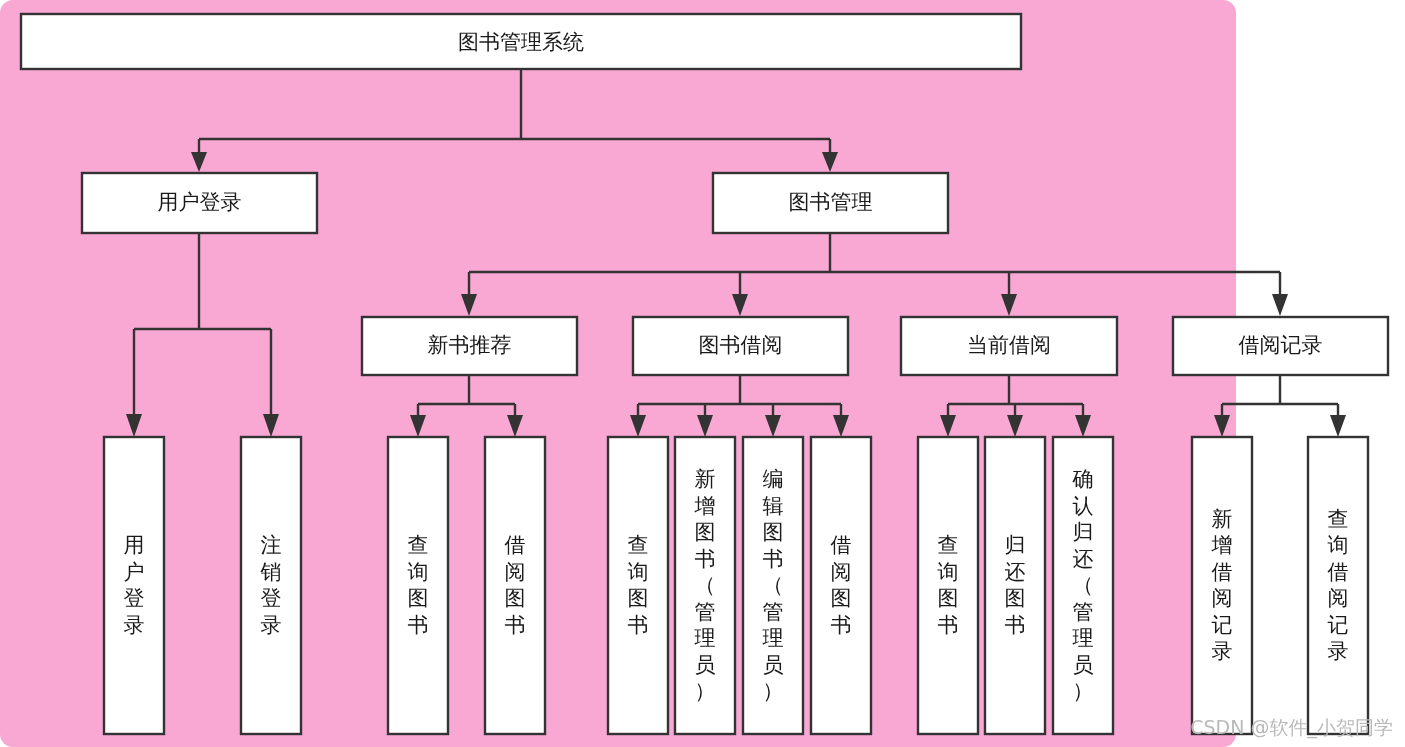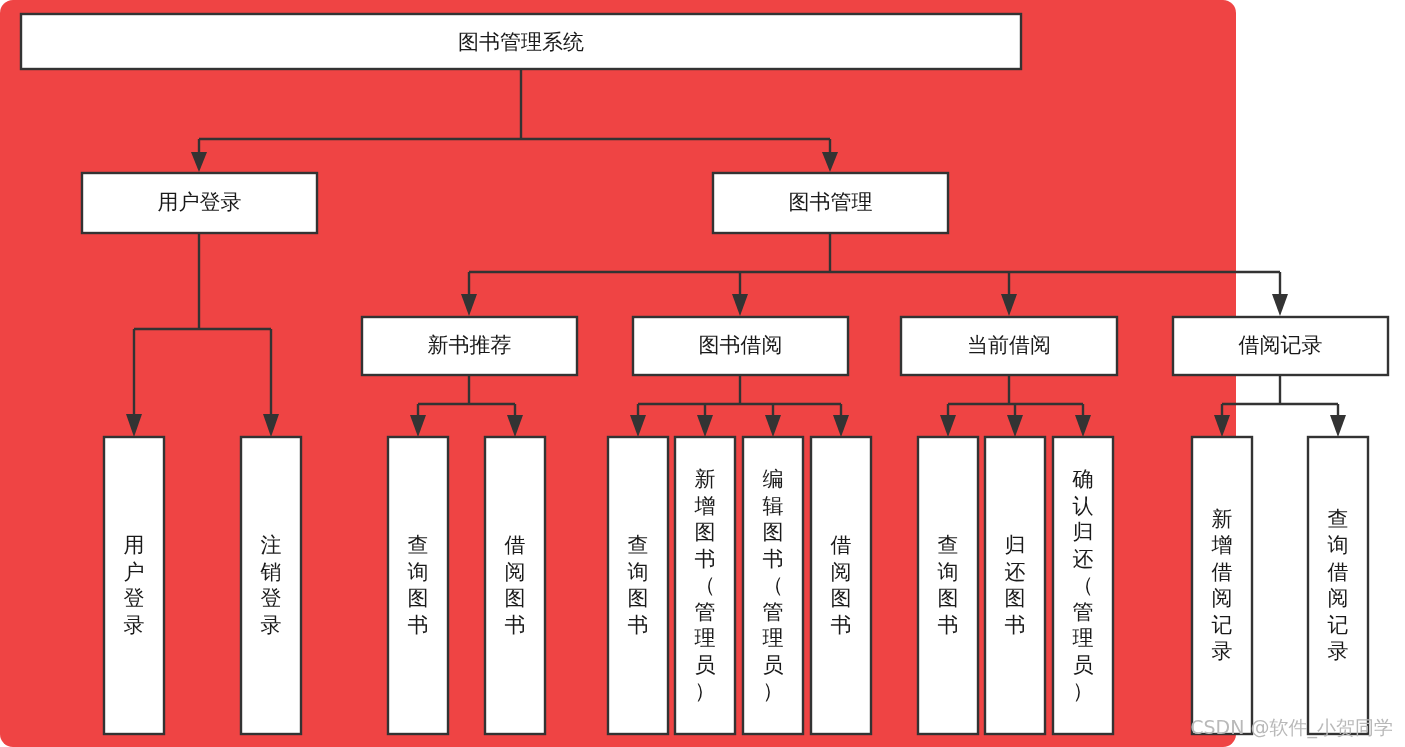--- a/index.html
+++ b/index.html
@@ -11,21 +11,21 @@
   body {
     width: 1405px;
     height: 747px;
     overflow: hidden;
     font-family: "DejaVu Sans", "Liberation Sans", sans-serif;
   }
   #diagram-root {
     position: relative;
     width: 1236px;
     height: 747px;
-    background: #ef4444;
+    background: #f9a8d4;
     border-radius: 13px;
   }
   svg.diagram-canvas {
     position: absolute;
     top: 0;
     left: 0;
     width: 1405px;
     height: 747px;
     display: block;
   }

